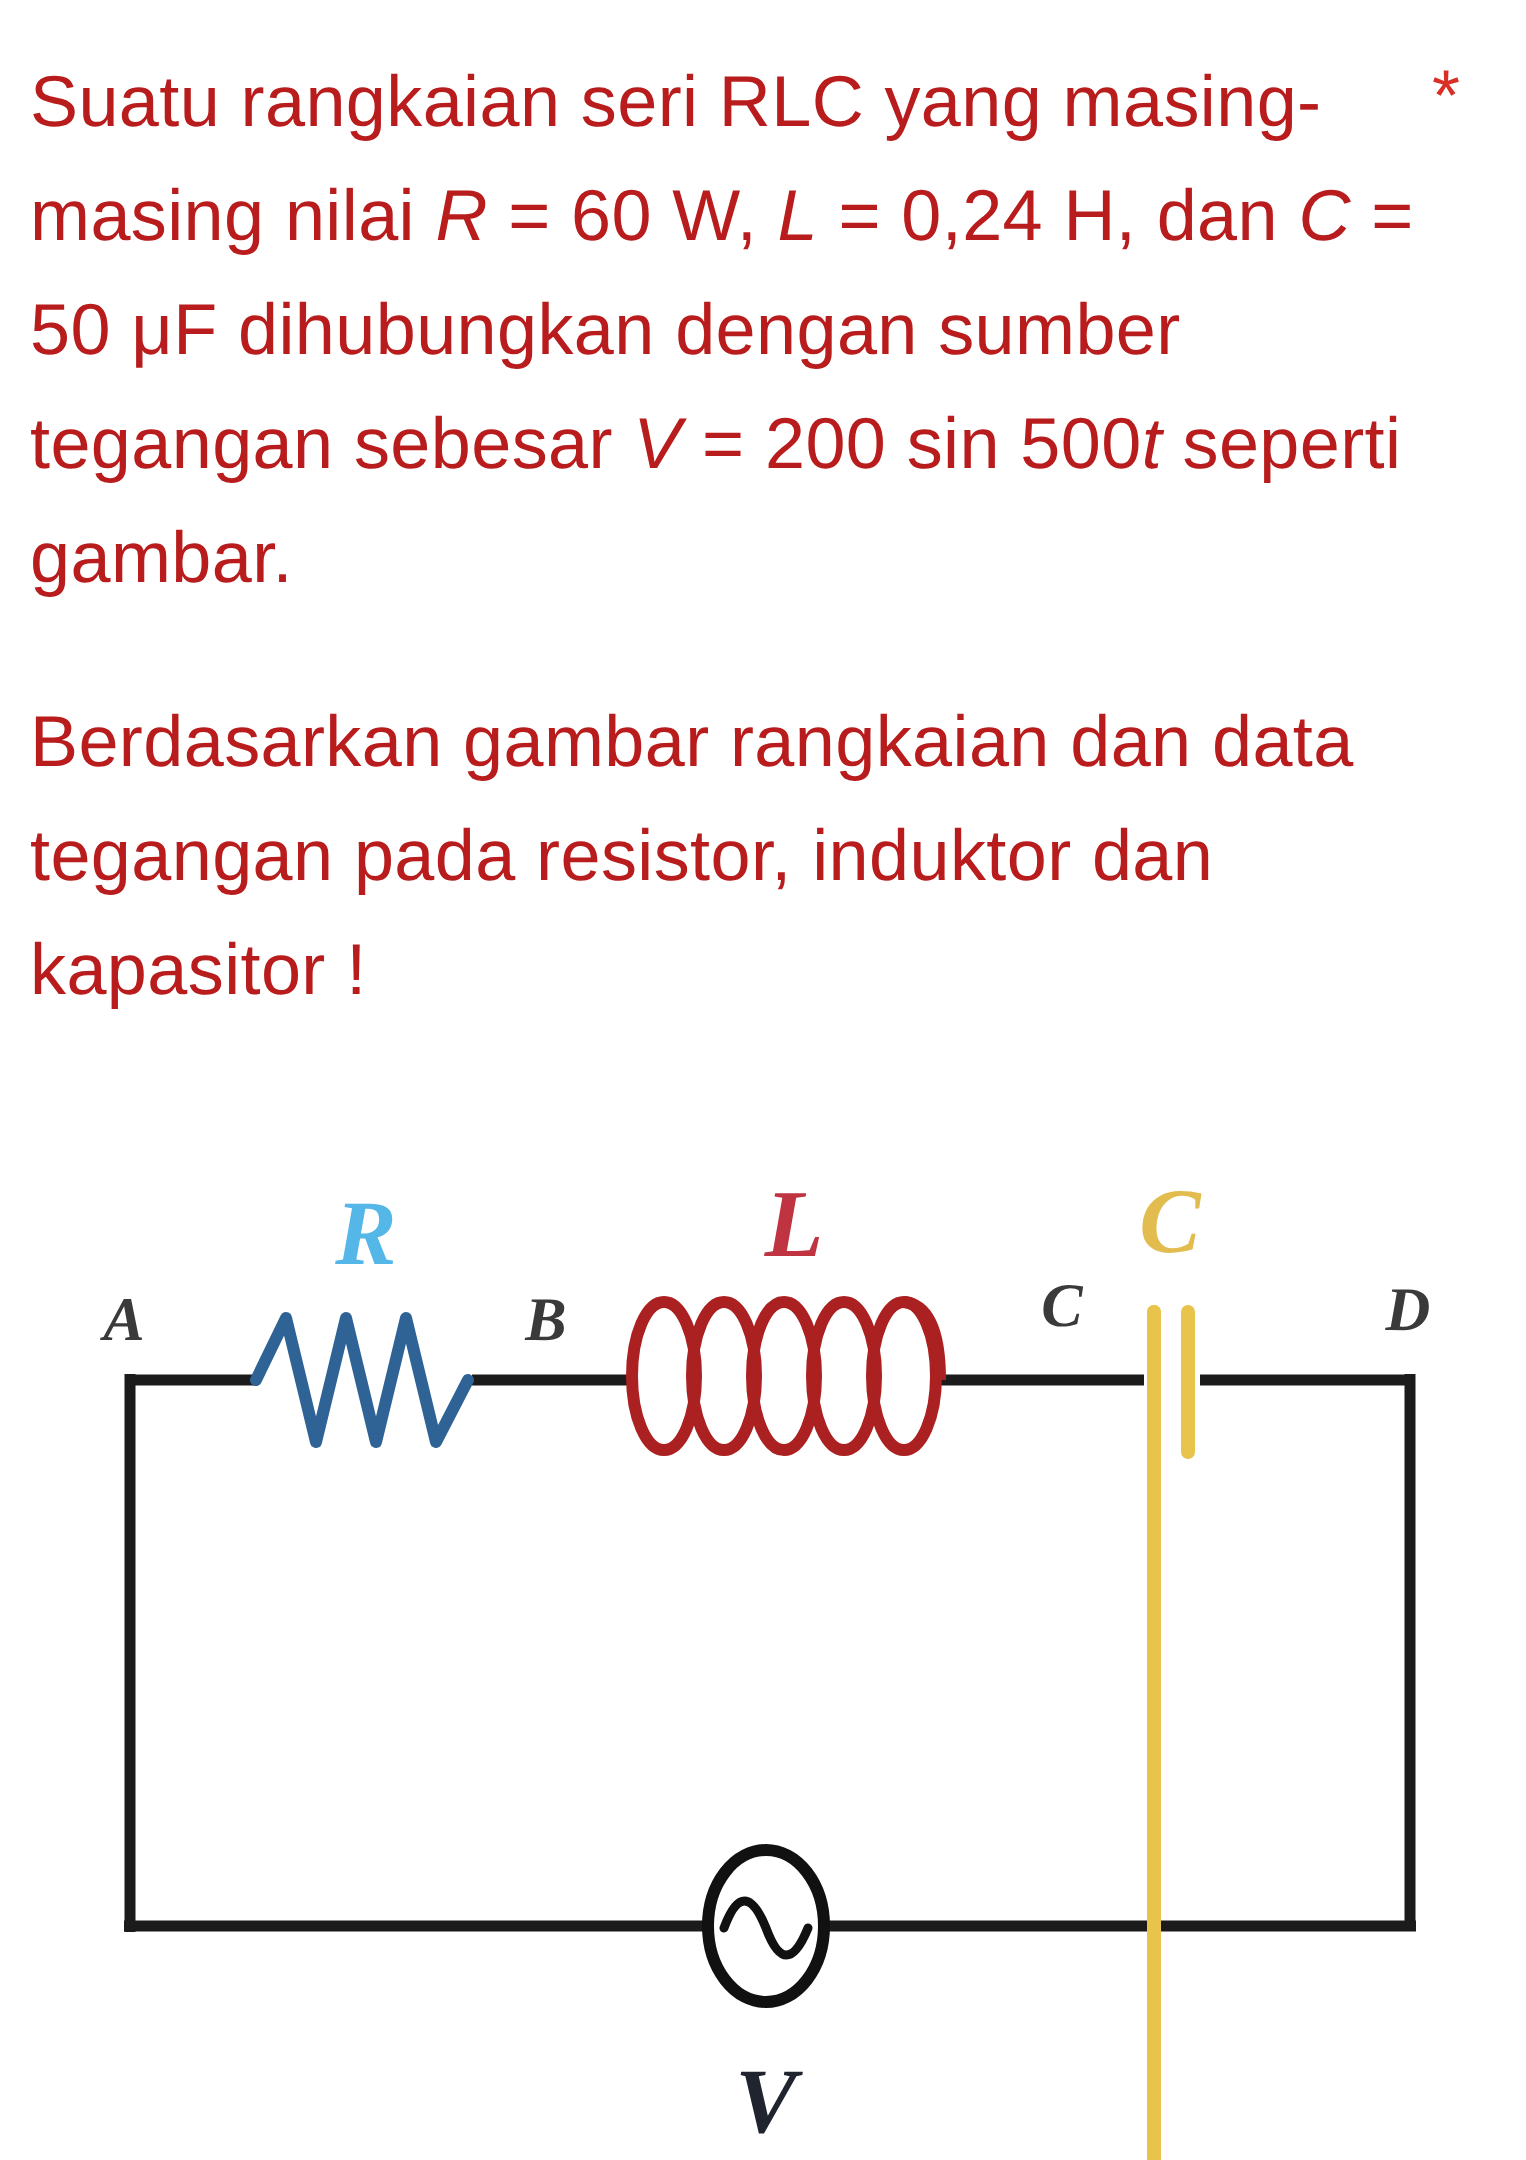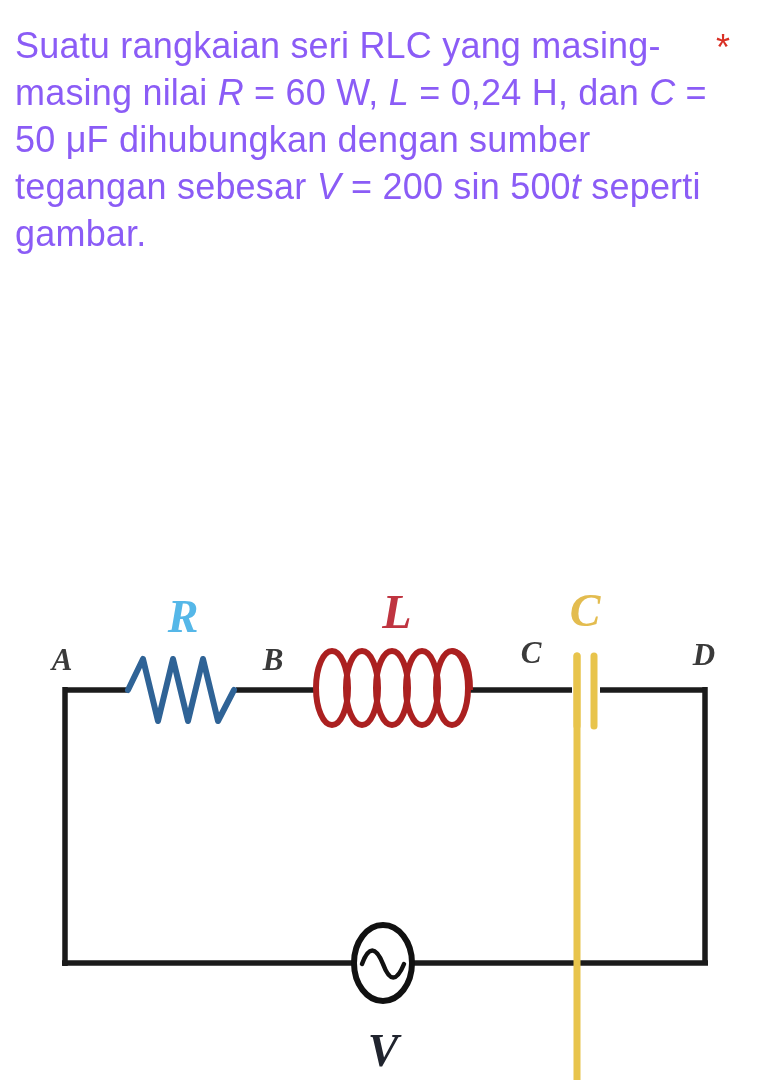--- a/index.html
+++ b/index.html
@@ -9,23 +9,23 @@
     height: 1080px;
     background: #ffffff;
     overflow: hidden;
     font-family: "Liberation Sans", sans-serif;
   }
   .question-block {
     position: absolute;
     top: 22px;
     left: 15px;
     width: 700px;
-    color: #8b5cf6;
+    color: #b91c1c;
     font-size: 36px;
-    line-height: 47px;
+    line-height: 57px;
     letter-spacing: 0.2px;
   }
   .question-block p { margin: 0; }
   .para2 { margin-top: 35px !important; }
   .var { font-style: italic; }
   .required-marker {
     position: absolute;
     top: 28px;
     left: 716px;
     color: #d93025;
@@ -51,20 +51,21 @@
     font-weight: bold;
   }
 </style>
 </head>
 <body>
 
 <div class="page">
 
   <div class="question-block">
     <p class="para1"><span>Suatu rangkaian seri RLC yang masing-masing nilai </span><span class="var">R</span><span> = 60 W, </span><span class="var">L</span><span> = 0,24 H, dan </span><span class="var">C</span><span> = 50 μF dihubungkan dengan sumber tegangan sebesar </span><span class="var">V</span><span> = 200 sin 500</span><span class="var">t</span><span> seperti gambar.</span></p>
+    <p class="para2">Berdasarkan gambar rangkaian dan data tegangan pada resistor, induktor dan kapasitor !</p>
   </div>
 
   <span class="required-marker">*</span>
 
   <svg class="circuit-figure" viewBox="0 0 763 520" xmlns="http://www.w3.org/2000/svg">
 
     <path d="M 65 130 H 128" fill="none" stroke-width="5.5" stroke="#1b1b1b"></path>
     <path d="M 236 130 H 318" fill="none" stroke-width="5.5" stroke="#1b1b1b"></path>
     <path d="M 470 130 H 572" fill="none" stroke-width="5.5" stroke="#1b1b1b"></path>
     <path d="M 600 130 H 705" fill="none" stroke-width="5.5" stroke="#1b1b1b"></path>

